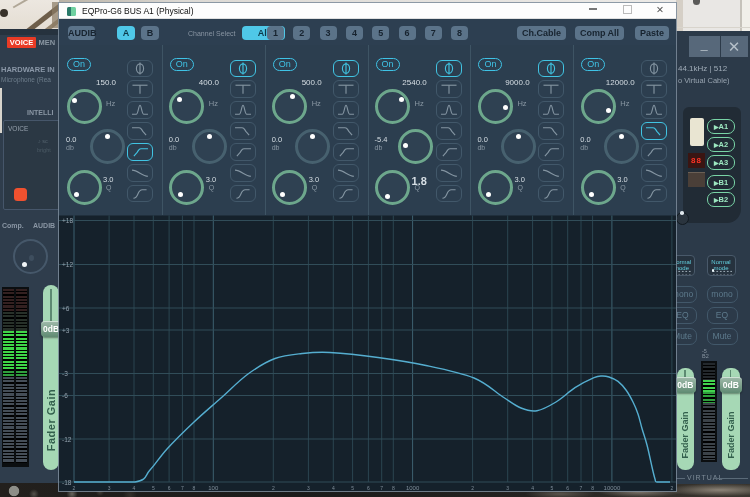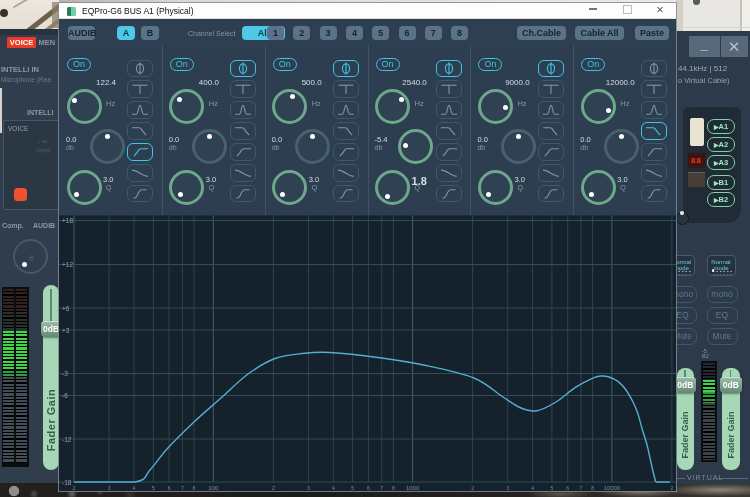--- a/index.html
+++ b/index.html
@@ -53,21 +53,21 @@
 <div class="abs" style="left:17px;top:0;width:7px;height:5px;background:#5a5a58;border-radius:0 0 4px 4px;"></div>
 <div class="abs" style="left:64px;top:0;width:2px;height:32px;background:#c6c2ba;"></div>
 <div class="abs" style="left:66px;top:0;width:8px;height:32px;background:#f1efe9;"></div>
 <div class="abs" style="left:0;top:27px;width:74px;height:1px;background:#d8d4cc;"></div>
 </div>
 <div class="abs" style="left:0;top:29px;width:59px;height:454px;background:#2f3d4c;overflow:hidden;">
     <div class="abs" style="left:0;top:0;width:59px;height:6px;background:#26323e;"></div>
     <div class="abs" style="left:0;top:59px;width:2px;height:45px;background:#d8d4cc;"></div>
     <div class="abs" style="left:7px;top:7.5px;width:29px;height:11px;background:#e93b25;color:#fff;font-weight:bold;font-size:7.5px;line-height:11px;text-align:center;border-radius:1px;">VOICE</div>
     <div class="abs" style="left:38.5px;top:8.5px;color:#8a96a2;font-weight:bold;font-size:7.5px;">MEN</div>
-    <div class="abs" style="left:1px;top:36px;color:#8b98a8;font-weight:bold;font-size:7.5px;white-space:nowrap;">INTELLI IN</div>
+    <div class="abs" style="left:1px;top:36px;color:#8b98a8;font-weight:bold;font-size:7.5px;white-space:nowrap;">HARDWARE IN</div>
     <div class="abs" style="left:1px;top:46.5px;color:#6e7e8c;font-size:6.5px;white-space:nowrap;">Microphone (Rea</div>
     <div class="abs" style="left:27px;top:80px;color:#8a96a4;font-weight:bold;font-size:7px;white-space:nowrap;">INTELLI</div>
     <div class="abs" style="left:3px;top:91px;width:56px;height:88px;background:#2b3844;border:1px solid #46566a;border-radius:2px;">
 <div class="abs" style="left:4px;top:4px;color:#95a0ac;font-size:6.5px;">VOICE</div>
 <div class="abs" style="left:34px;top:17px;color:#55646f;font-size:5.5px;">♪ sc</div>
 <div class="abs" style="left:33px;top:26px;color:#4b5a65;font-size:5.5px;">bright</div>
 <div class="abs" style="left:10px;top:67px;width:12.5px;height:13px;background:#f0512f;border-radius:3.5px;"></div>
 </div>
     <div class="abs" style="left:2px;top:192.5px;color:#8a96a4;font-weight:bold;font-size:7px;">Comp.</div>
     <div class="abs" style="left:33px;top:192.5px;color:#8a96a4;font-weight:bold;font-size:7px;">AUDIB</div>
@@ -148,21 +148,21 @@
     <div class="cbtn" style="left:183px;top:23px;width:43px;">All</div>
     <div class="gbtn" style="left:208.0px;top:23px;width:17px;">1</div>
     <div class="gbtn" style="left:234.3px;top:23px;width:17px;">2</div>
     <div class="gbtn" style="left:260.6px;top:23px;width:17px;">3</div>
     <div class="gbtn" style="left:286.9px;top:23px;width:17px;">4</div>
     <div class="gbtn" style="left:313.2px;top:23px;width:17px;">5</div>
     <div class="gbtn" style="left:339.5px;top:23px;width:17px;">6</div>
     <div class="gbtn" style="left:365.8px;top:23px;width:17px;">7</div>
     <div class="gbtn" style="left:392.1px;top:23px;width:17px;">8</div>
     <div class="gbtn" style="left:458px;top:23px;width:49px;">Ch.Cable</div>
-    <div class="gbtn" style="left:516px;top:23px;width:49px;">Cable All</div>
+    <div class="gbtn" style="left:516px;top:23px;width:49px;">Comp All</div>
     <div class="gbtn" style="left:576px;top:23px;width:34px;">Paste</div>
     <div class="abs" style="left:0;top:42px;width:617px;height:170px;background:#2c3e4f;"></div>
     <div class="onb" style="left:8.0px;top:55px;">On</div>
     <div class="slot" style="left:68.0px;top:56.5px;border-color:#42586a;">
       <svg width="24" height="15.5" viewBox="0 0 24 16.5" stroke="#8495a2" stroke-width="1.2" fill="none">
         <ellipse cx="12" cy="8" rx="3.8" ry="5" fill="none"></ellipse>
         <line x1="12" y1="1.5" x2="12" y2="14.5"></line>
       </svg>
     </div>
     <div class="slot" style="left:68.0px;top:77.4px;border-color:#42586a;">
@@ -189,21 +189,21 @@
     <div class="slot" style="left:68.0px;top:161.0px;border-color:#42586a;">
       <svg width="24" height="15.5" viewBox="0 0 24 16.5" stroke="#8495a2" stroke-width="1.2" fill="none">
         <path d="M3.5,5.5 C10,5.5 14,12 20.5,12" fill="none"></path>
       </svg>
     </div>
     <div class="slot" style="left:68.0px;top:181.89999999999998px;border-color:#42586a;">
       <svg width="24" height="15.5" viewBox="0 0 24 16.5" stroke="#8495a2" stroke-width="1.2" fill="none">
         <path d="M5,13 C11,13 8.5,4 14.5,4 L19,4" fill="none"></path>
       </svg>
     </div>
-    <div class="vtxt" style="left:14.0px;top:75px;width:66px;text-align:center;">122.4</div>
+    <div class="vtxt" style="left:14.0px;top:75px;width:66px;text-align:center;">150.0</div>
     <div class="knob" style="left:7.5px;top:86.2px;width:29px;height:29px;border:3px solid #6da78c;"></div>
     <div class="dot" style="left:13.0px;top:95.10000000000001px;"></div>
     <div class="ltxt" style="left:47.0px;top:96px;">Hz</div>
     <div class="knob" style="left:30.5px;top:126.0px;width:29px;height:29px;border:3px solid #47616f;"></div>
     <div class="dot" style="left:45.5px;top:130.5px;"></div>
     <div class="vtxt" style="left:7.0px;top:131.5px;font-size:7.5px;">0.0</div>
     <div class="ltxt" style="left:7.0px;top:141px;font-size:7px;">db</div>
     <div class="knob" style="left:7.5px;top:167.0px;width:29px;height:29px;border:3px solid #6da78c;"></div>
     <div class="dot" style="left:14.899999999999999px;top:188.8px;"></div>
     <div class="vtxt" style="left:44.0px;top:172px;font-size:7.5px;">3.0</div>

